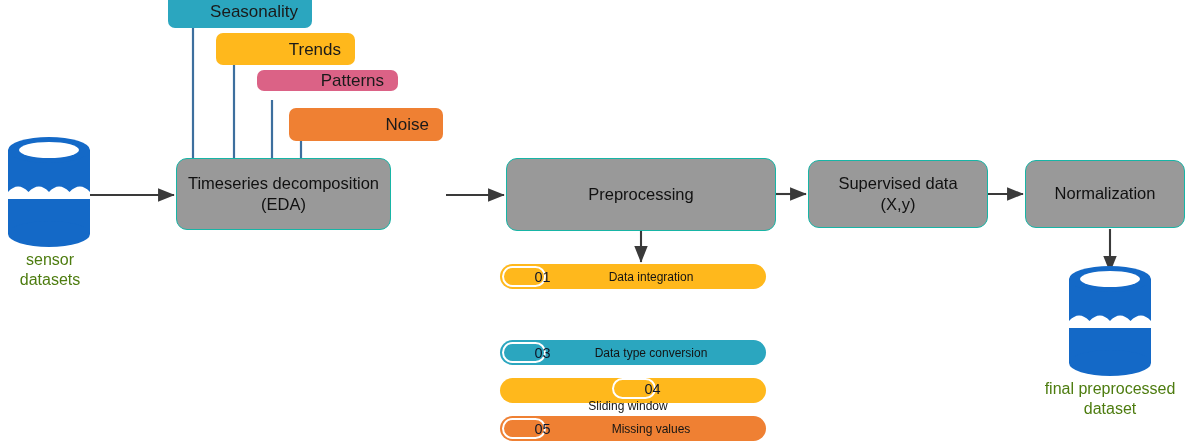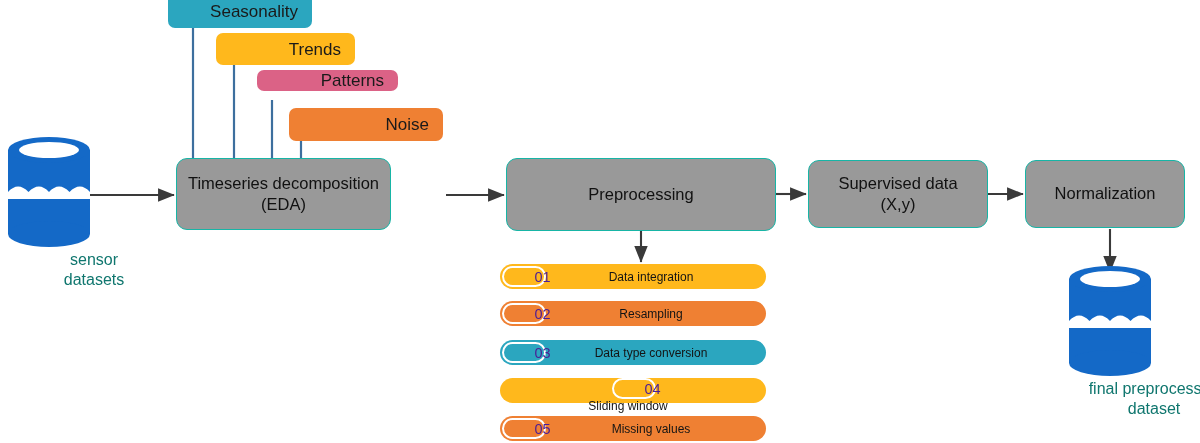--- a/index.html
+++ b/index.html
@@ -73,21 +73,21 @@
     flex: 0 0 auto;
     width: 44px;
     height: 21px;
     margin-left: 2px;
     border: 2px solid #ffffff;
     border-radius: 11px;
     display: flex;
     align-items: center;
     justify-content: center;
     font-size: 14.5px;
-    color: #4c1d95;
+    color: #0f172a;
     box-sizing: border-box;
     padding-left: 37px;
   }
   .pill-label {
     flex: 1 1 auto;
     text-align: center;
     font-size: 12px;
     color: #141414;
     padding-right: 10px;
   }
@@ -111,23 +111,22 @@
     left: 0;
     border-radius: 50%;
   }
 
   
   .cap {
     position: absolute;
     text-align: center;
     font-size: 16px;
     line-height: 1.25;
-    color: #0f766e;
+    color: #4d7c0f;
     white-space: pre-line;
-    margin-left: 44px;
   }
 </style>
 </head>
 <body>
 
 <div id="canvas">
 
   <svg id="wires" viewBox="0 0 1200 443" width="1200" height="443" xmlns="http://www.w3.org/2000/svg">
     <defs>
       <marker id="ah" markerWidth="9" markerHeight="9" refX="7.6" refY="3.2" orient="auto" markerUnits="strokeWidth">
@@ -168,24 +167,20 @@
   <div class="pbox" style="left: 176px; top: 158px; width: 215px; height: 72px; background: rgb(153, 153, 153); border-color: rgb(23, 181, 166);">Timeseries decomposition
 (EDA)</div>
   <div class="pbox" style="left: 506px; top: 158px; width: 270px; height: 73px; background: rgb(153, 153, 153); border-color: rgb(23, 181, 166);">Preprocessing</div>
   <div class="pbox" style="left: 808px; top: 160px; width: 180px; height: 68px; background: rgb(153, 153, 153); border-color: rgb(23, 181, 166);">Supervised data
 (X,y)</div>
   <div class="pbox" style="left: 1025px; top: 160px; width: 160px; height: 68px; background: rgb(153, 153, 153); border-color: rgb(23, 181, 166);">Normalization</div>
 
   <div class="pill" style="left: 500px; top: 264px; width: 266px; background: rgb(255, 184, 28);">
     <span class="pill-badge" style="background: rgb(255, 184, 28);">01</span>
     <span class="pill-label">Data integration</span>
-  </div>
-  <div class="pill" style="left: 500px; top: 301px; width: 266px; background: rgb(239, 128, 51);">
-    <span class="pill-badge" style="background: rgb(239, 128, 51);">02</span>
-    <span class="pill-label">Resampling</span>
   </div>
   <div class="pill" style="left: 500px; top: 340px; width: 266px; background: rgb(43, 166, 191);">
     <span class="pill-badge" style="background: rgb(43, 166, 191);">03</span>
     <span class="pill-label">Data type conversion</span>
   </div>
   <div class="pill" style="left: 500px; top: 378px; width: 266px; background: rgb(255, 184, 28); flex-direction: column;">
     <span class="pill-badge" style="background: rgb(255, 184, 28);">04</span>
     <span class="pill-label">Sliding window</span>
   </div>
   <div class="pill" style="left: 500px; top: 416px; width: 266px; background: rgb(239, 128, 51);">

